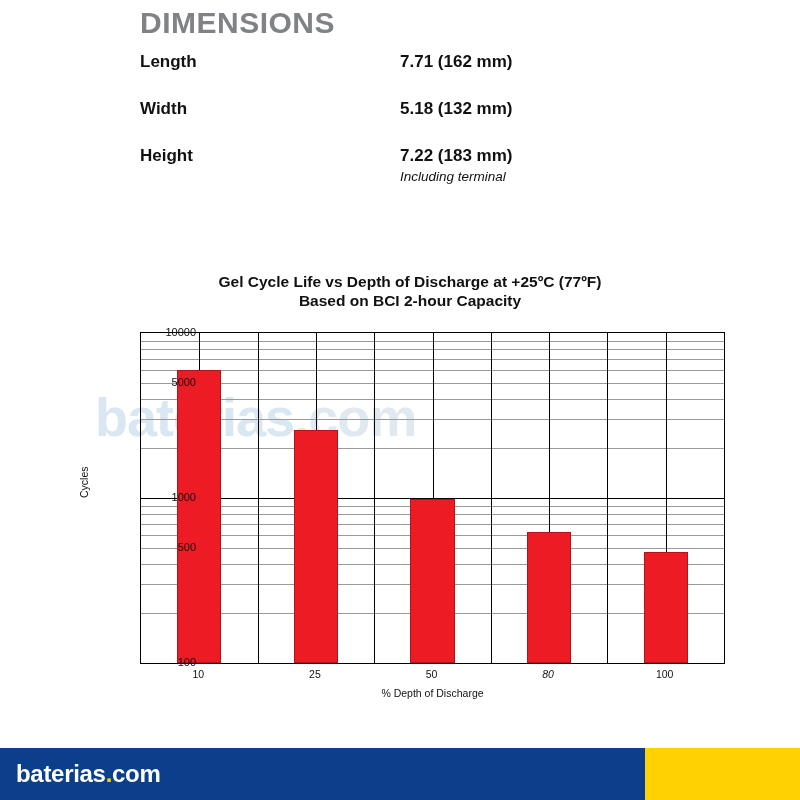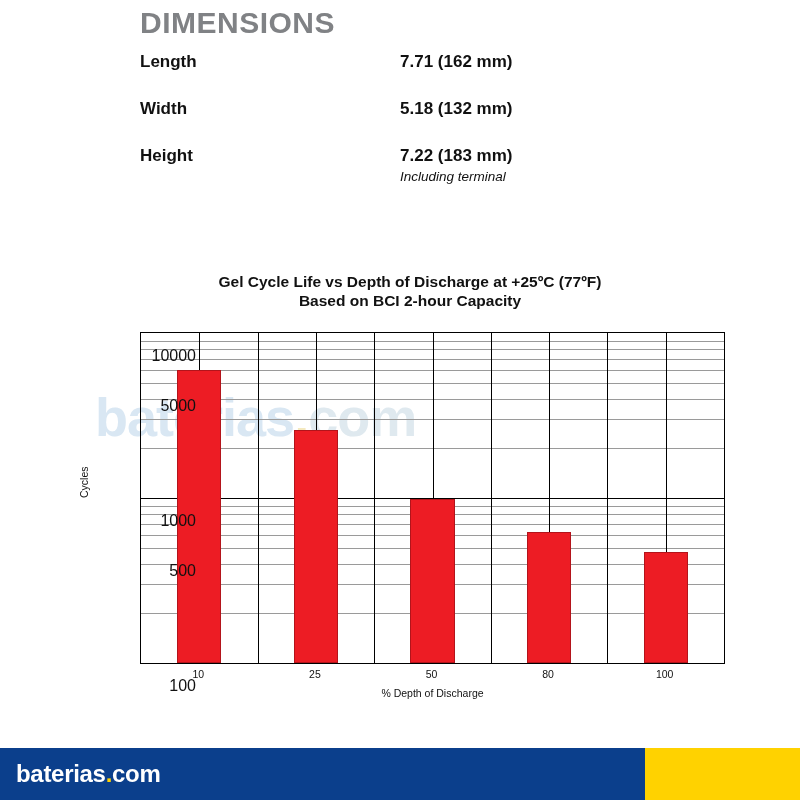--- a/index.html
+++ b/index.html
@@ -100,26 +100,25 @@
   .bar {
     position: absolute;
     bottom: 0;
     background: #ed1c24;
     border: 1px solid #b3141b;
     box-sizing: border-box;
   }
   .ytick {
     position: absolute;
     right: 604px;
-    font-size: 16px;
+    font-size: 11px;
     color: #111111;
     text-align: right;
     white-space: nowrap;
     transform: translateY(-50%);
-    margin-top: 24px;
   }
   .ylabel {
     position: absolute;
     left: 78px;
     top: 226px;
     font-size: 10.5px;
     color: #111111;
     transform: rotate(-90deg);
     transform-origin: left top;
     white-space: nowrap;
@@ -266,21 +265,21 @@
 
   <div id="axis-layer">
       <div class="ytick" style="top: 60px;">10000</div>
       <div class="ytick" style="top: 109.67px; padding-left: 31px;">5000</div>
       <div class="ytick" style="top: 225px;">1000</div>
       <div class="ytick" style="top: 274.67px;">500</div>
       <div class="ytick" style="top: 390px;">100</div>
       <div class="xtick" style="left: 198.3px;">10</div>
       <div class="xtick" style="left: 314.9px;">25</div>
       <div class="xtick" style="left: 431.5px;">50</div>
-      <div class="xtick" style="left: 548.1px;">80</div>
+      <div class="xtick" style="left: 548.1px; font-style: italic;">80</div>
       <div class="xtick" style="left: 664.7px;">100</div>
     </div>
 
   <div class="xlabel">% Depth of Discharge</div>
 </div>
 
 <div class="footer">
   <div class="footer-left">
     <div class="footer-logo">
       <span>baterias</span><span class="dot">.</span><span class="com">com</span>

